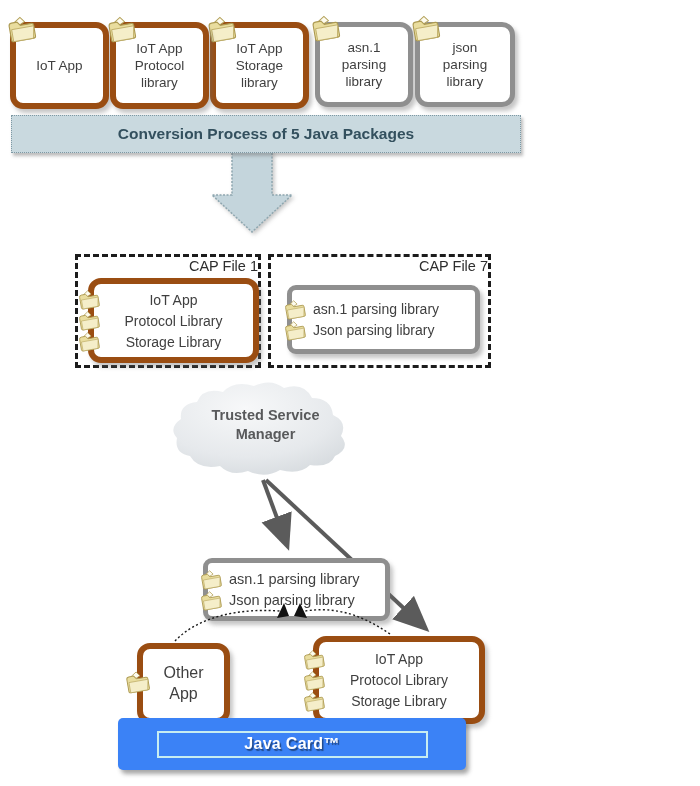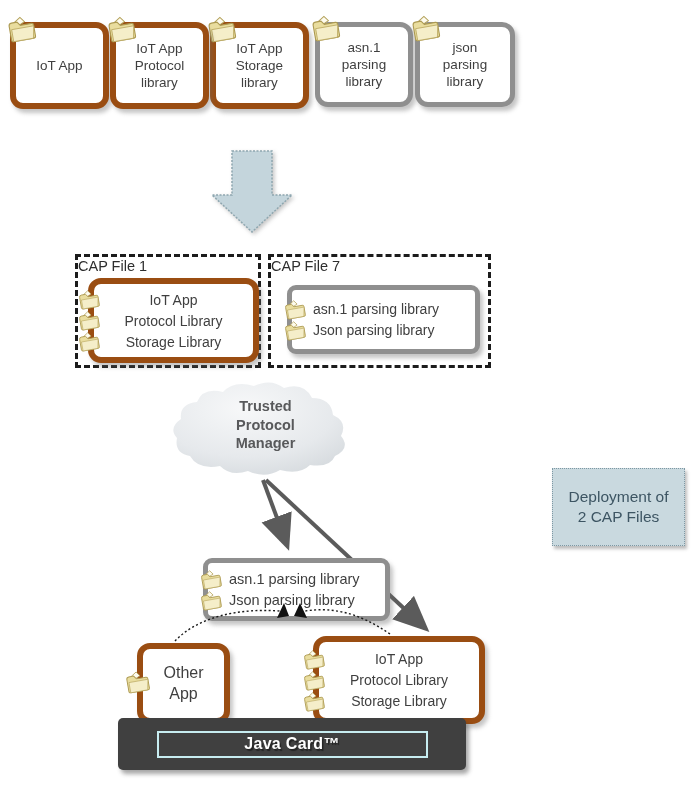--- a/index.html
+++ b/index.html
@@ -22,21 +22,21 @@
   .folder.tl{left:-10px;top:-13px;width:30px;height:28px;}
   
   .bluepanel{
     position:absolute;background:#c9d9df;border:1px dotted #7e98a3;
     box-shadow:2px 3px 3px rgba(110,110,110,.45);
     display:flex;align-items:center;justify-content:center;text-align:center;
     color:#3d5563;font-size:15.5px;line-height:1.3;z-index:2;
   }
   
   .dashedbox{position:absolute;border:3px dashed #1c1c1c;z-index:2;background:transparent;}
-  .captitle{margin-top:1px;text-align:left;font-size:14.5px;color:#2e2e2e;}
+  .captitle{margin-top:1px;text-align:right;font-size:14.5px;color:#2e2e2e;}
   
   .listbox{
     position:absolute;background:#fff;z-index:2;
     box-shadow:3px 4px 4px rgba(110,110,110,.40);
     display:flex;flex-direction:column;justify-content:center;
   }
   .listbox.brown{border:6px solid #9a4d12;border-radius:13px;}
   .listbox.gray{border:5px solid #8f8f8f;border-radius:9px;}
   .lrow{position:relative;display:flex;align-items:center;height:21px;}
   .lrow .folder{left:-17px;top:0;width:23px;height:21px;}
@@ -47,21 +47,21 @@
   
   #cloud{position:absolute;left:168px;top:378px;width:195px;height:100px;z-index:2;}
   #cloud svg{position:absolute;inset:0;width:100%;height:100%;}
   #cloud .cloudlabel{
     position:absolute;inset:0;display:flex;align-items:center;justify-content:center;
     text-align:center;font-weight:bold;font-size:14.5px;color:#58595b;line-height:1.3;
     padding-bottom:6px;
   }
   
   #javacard{
-    position:absolute;left:118px;top:718px;width:348px;height:52px;background:#404040;
+    position:absolute;left:118px;top:718px;width:348px;height:52px;background:#3b82f6;
     border-radius:5px;box-shadow:3px 4px 4px rgba(60,60,60,.45);
     display:flex;align-items:center;justify-content:center;z-index:2;
   }
   #javacard .inner{
     width:267px;height:23px;border:2px solid #c7edf1;
     display:flex;align-items:center;justify-content:center;
     color:#fff;font-weight:bold;font-size:16px;letter-spacing:.3px;
     text-shadow:1.5px 1.5px 1px rgba(0,0,0,.45);
   }
   
@@ -124,20 +124,23 @@
   <div class="pkgbox gray" style="left:415px;top:22px;width:90px;height:75px">
     <span class="folder tl">
         <svg viewBox="0 0 32 30">
           <use href="#folderShape"></use>
         </svg>
       </span>
     <span class="lbl" style="width:60px">json parsing library</span>
   </div>
 
 
+  <div class="bluepanel" style="left:11px;top:115px;width:508px;height:36px;font-weight:bold;font-size:15.5px;color:#33505e">
+    <span>Conversion Process of 5 Java Packages</span>
+  </div>
 
   <svg id="bigarrow" viewBox="0 0 100 84">
     <polygon points="30,1 70,1 70,45 90,45 50,82 10,45 30,45" fill="#c4d5dc" stroke="#8fa7b0" stroke-width="1.5" stroke-dasharray="2 1.5"></polygon>
   </svg>
 
   <div class="dashedbox" style="left:75px;top:254px;width:180px;height:108px">
     <div class="captitle">CAP File 1</div>
     <div class="listbox brown rows-center" style="left:10px;top:21px;width:159px;height:73px">
       <div class="lrow">
         <span class="folder">
@@ -192,26 +195,23 @@
     <svg viewBox="0 0 195 100">
       <defs>
         <radialGradient id="cg" cx="42%" cy="28%" r="85%">
           <stop offset="0%" stop-color="#f7f8f9"></stop>
           <stop offset="62%" stop-color="#e6e9ec"></stop>
           <stop offset="100%" stop-color="#d2d7db"></stop>
         </radialGradient>
       </defs>
       <path d="M52 88 Q30 92 22 78 Q6 75 9 60 Q0 50 13 41 Q11 26 29 24 Q35 9 55 14 Q66 2 86 8 Q103 0 116 10 Q136 4 144 20 Q163 20 165 37 Q180 44 173 58 Q183 70 167 78 Q162 90 142 87 Q132 97 112 92 Q97 101 80 93 Q63 99 52 88 Z" fill="url(#cg)"></path>
     </svg>
-    <div class="cloudlabel" style="width:110px;margin:0 auto">Trusted Protocol Manager</div>
-  </div>
-
-  <div class="bluepanel" style="left:552px;top:468px;width:131px;height:76px">
-    <span style="width:110px">Deployment of 2 CAP Files</span>
-  </div>
+    <div class="cloudlabel" style="width:110px;margin:0 auto">Trusted Service Manager</div>
+  </div>
+
 
   <svg id="underlay" width="700" height="786" viewBox="0 0 700 786">
     <line x1="263" y1="480" x2="287" y2="545" stroke="#5b5b5b" stroke-width="4" marker-end="url(#ah)"></line>
     <line x1="266" y1="480" x2="425" y2="628" stroke="#5b5b5b" stroke-width="4" marker-end="url(#ah)"></line>
   </svg>
 
   <div class="listbox gray rows-left" style="left:203px;top:558px;width:177px;height:53px">
     <div class="lrow">
       <span class="folder">
           <svg viewBox="0 0 32 30">

